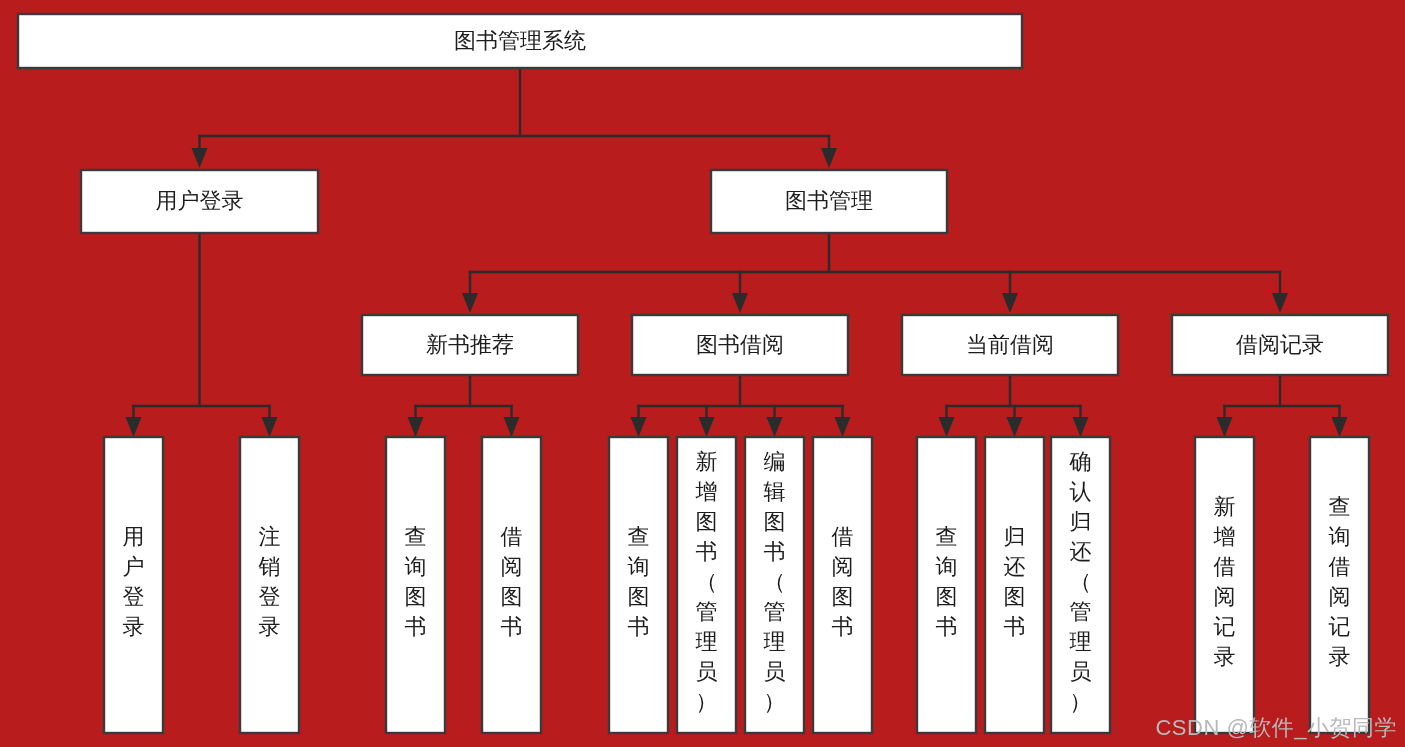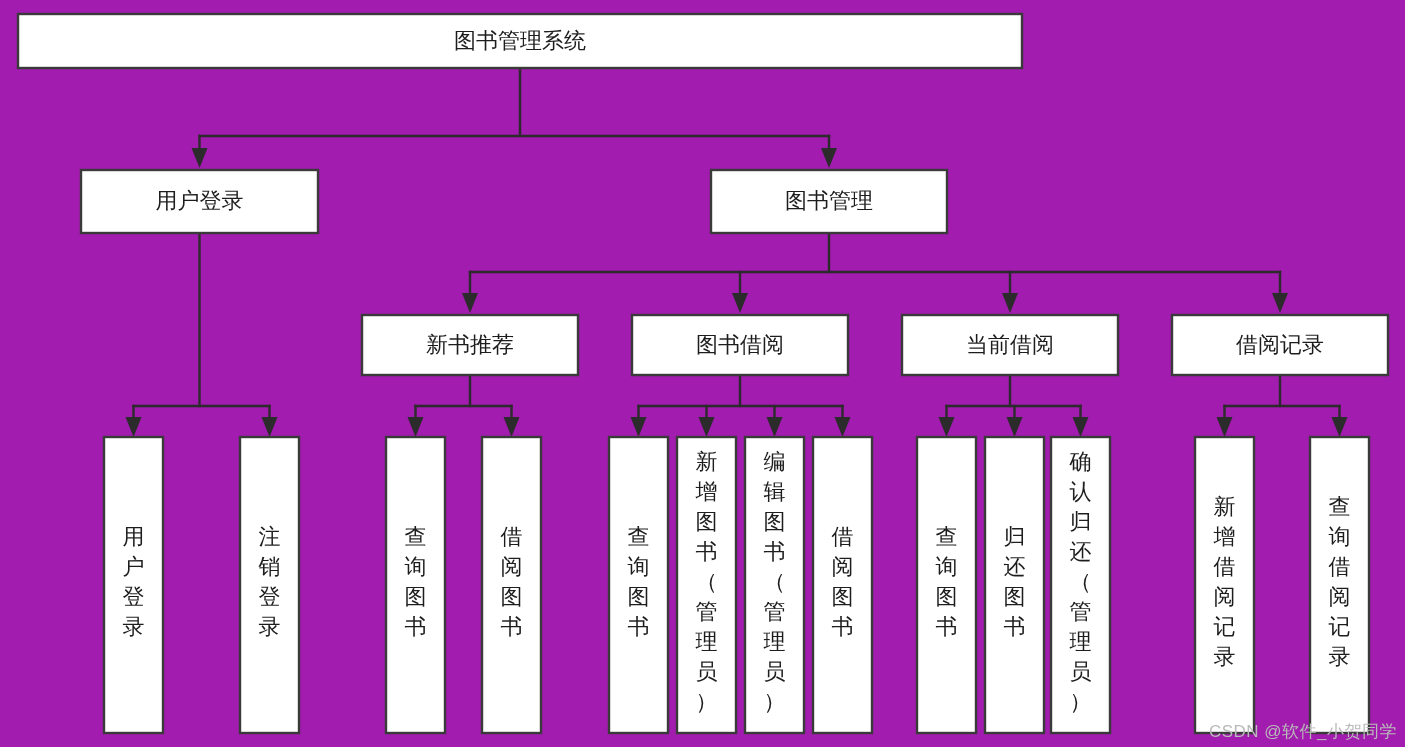--- a/index.html
+++ b/index.html
@@ -7,21 +7,21 @@
     padding: 0;
     background: #ffffff;
   }
   body {
     font-family: "Liberation Sans", "DejaVu Sans", sans-serif;
   }
   #canvas {
     position: relative;
     width: 1405px;
     height: 747px;
-    background: #a21caf;
+    background: #b91c1c;
     overflow: hidden;
   }
   svg#diagram {
     position: absolute;
     left: 0;
     top: 0;
     width: 1405px;
     height: 747px;
   }
   .node-box {
@@ -52,21 +52,21 @@
     fill: #1d1d1d;
     font-size: 22px;
     text-anchor: middle;
     white-space: pre;
   }
   .watermark {
     position: absolute;
     right: 8px;
     bottom: 4px;
     font-family: "Liberation Sans", "DejaVu Sans", sans-serif;
-    font-size: 17px;
+    font-size: 22px;
     color: #b9b9b9;
     letter-spacing: 0.5px;
     pointer-events: none;
     user-select: none;
     text-align: center;
   }
 </style>
 </head>
 <body>
 

